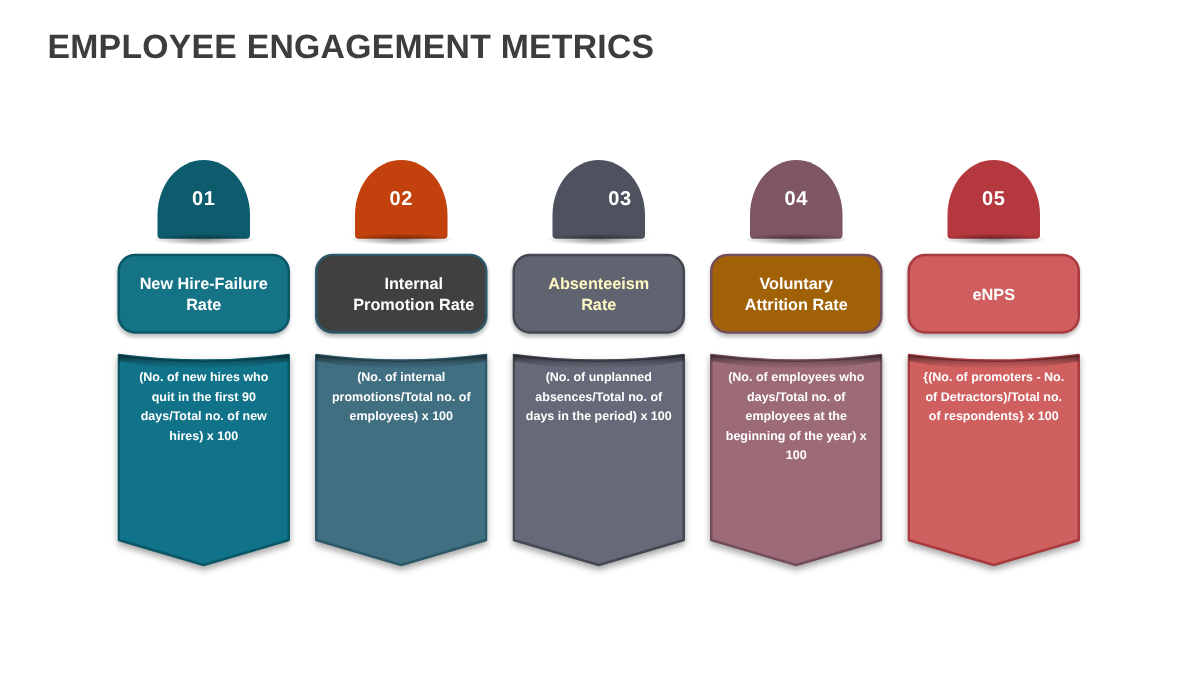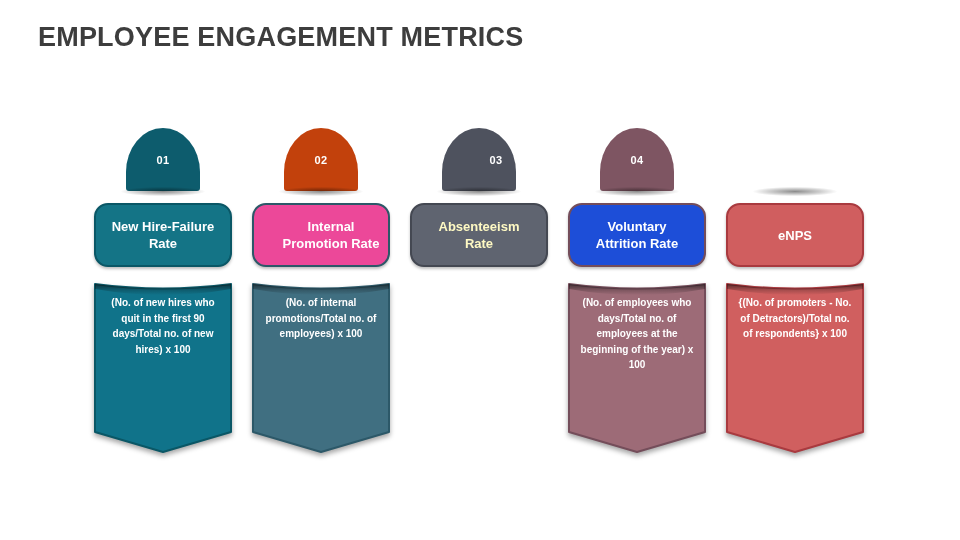--- a/index.html
+++ b/index.html
@@ -11,21 +11,21 @@
     position:absolute;left:38px;top:22px;margin:0;
     font-size:27px;font-weight:700;letter-spacing:0.2px;color:#3d3d3d;
   }
   .columns{position:absolute;left:0;top:0;width:960px;height:540px;}
   .metric-col{position:absolute;top:128px;width:138px;height:330px;}
   .num-badge{
     position:absolute;left:32px;top:0;width:74px;height:63px;
     border-radius:37px 37px 3px 3px / 44px 44px 3px 3px;
     display:flex;align-items:center;justify-content:center;
   }
-  .num-badge span{color:#ffffff;font-size:11px;font-weight:700;letter-spacing:0.5px;}
+  .num-badge span{color:#ffffff;font-size:16px;font-weight:700;letter-spacing:0.5px;}
   .badge-shadow{
     position:absolute;left:10px;top:57px;width:118px;height:13px;
     background:radial-gradient(ellipse 50% 50% at 50% 50%, rgba(0,0,0,0.45) 0%, rgba(0,0,0,0.18) 45%, rgba(0,0,0,0) 72%);
   }
   .title-box{
     position:absolute;left:0;top:75px;width:138px;height:64px;
     border-radius:14px;border:2px solid;box-sizing:border-box;
     display:flex;align-items:center;justify-content:center;text-align:center;
     box-shadow:0 2px 3px rgba(0,0,0,0.25);
   }
@@ -61,60 +61,70 @@
       </svg>
       <div class="banner-text" style="color: rgb(255, 255, 255);">(No. of new hires who quit in the first 90 days/Total no. of new hires) x 100</div>
     </div>
   </div>
 
   <div class="metric-col" style="left: 252px;">
     <div class="num-badge" style="background: #c2410c;">
       <span style="color: rgb(255, 255, 255);">02</span>
     </div>
     <div class="badge-shadow"></div>
-    <div class="title-box" style="background: #ec4899; border-color: rgb(44, 88, 104); padding-left: 20px;">
+    <div class="title-box" style="background: #404040; border-color: rgb(44, 88, 104); padding-left: 20px;">
       <span style="color: rgb(255, 255, 255);">Internal Promotion Rate</span>
     </div>
     <div class="banner-wrap">
       <svg class="banner-svg" width="138" height="178" viewBox="0 0 138 178">
         <path d="M1,5 Q69,14 137,5 L137,153 L69,173 L1,153 Z" stroke-width="2" stroke-linejoin="round" fill="#406f81" stroke="#2c5868"></path>
         <path d="M1,5 Q69,14 137,5 L137,10 Q69,22 1,10 Z" fill="url(#foldGrad)" stroke="none"></path>
       </svg>
       <div class="banner-text" style="color: rgb(255, 255, 255);">(No. of internal promotions/Total no. of employees) x 100</div>
     </div>
   </div>
 
   <div class="metric-col" style="left: 410px;">
     <div class="num-badge" style="background: rgb(78, 82, 94);">
       <span style="color: rgb(255, 255, 255); margin-left: 34px;">03</span>
     </div>
     <div class="badge-shadow"></div>
     <div class="title-box" style="background: rgb(95, 100, 112); border-color: rgb(68, 72, 82);">
       <span style="color: #fef9c3;">Absenteeism Rate</span>
     </div>
+    <div class="banner-wrap">
+      <svg class="banner-svg" width="138" height="178" viewBox="0 0 138 178">
+        <path d="M1,5 Q69,14 137,5 L137,153 L69,173 L1,153 Z" stroke-width="2" stroke-linejoin="round" fill="#666a78" stroke="#444852"></path>
+        <path d="M1,5 Q69,14 137,5 L137,10 Q69,22 1,10 Z" fill="url(#foldGrad)" stroke="none"></path>
+      </svg>
+      <div class="banner-text" style="color: rgb(255, 255, 255);">(No. of unplanned absences/Total no. of days in the period) x 100</div>
+    </div>
   </div>
 
   <div class="metric-col" style="left: 568px;">
     <div class="num-badge" style="background: rgb(126, 85, 98);">
       <span style="color: rgb(255, 255, 255);">04</span>
     </div>
     <div class="badge-shadow"></div>
-    <div class="title-box" style="background: #1d4ed8; border-color: rgb(116, 77, 90);">
+    <div class="title-box" style="background: #a16207; border-color: rgb(116, 77, 90);">
       <span style="color: rgb(255, 255, 255);">Voluntary Attrition Rate</span>
     </div>
     <div class="banner-wrap">
       <svg class="banner-svg" width="138" height="178" viewBox="0 0 138 178">
         <path d="M1,5 Q69,14 137,5 L137,153 L69,173 L1,153 Z" stroke-width="2" stroke-linejoin="round" fill="#9d6b77" stroke="#744d5a"></path>
         <path d="M1,5 Q69,14 137,5 L137,10 Q69,22 1,10 Z" fill="url(#foldGrad)" stroke="none"></path>
       </svg>
       <div class="banner-text" style="color: rgb(255, 255, 255);">(No. of employees who days/Total no. of employees at the beginning of the year) x 100</div>
     </div>
   </div>
 
   <div class="metric-col" style="left: 726px;">
+    <div class="num-badge" style="background: rgb(181, 56, 63);">
+      <span style="color: rgb(255, 255, 255);">05</span>
+    </div>
     <div class="badge-shadow"></div>
     <div class="title-box" style="background: rgb(208, 94, 95); border-color: rgb(169, 58, 63);">
       <span style="color: rgb(255, 255, 255);">eNPS</span>
     </div>
     <div class="banner-wrap">
       <svg class="banner-svg" width="138" height="178" viewBox="0 0 138 178">
         <path d="M1,5 Q69,14 137,5 L137,153 L69,173 L1,153 Z" stroke-width="2" stroke-linejoin="round" fill="#d05f5f" stroke="#a93a3f"></path>
         <path d="M1,5 Q69,14 137,5 L137,10 Q69,22 1,10 Z" fill="url(#foldGrad)" stroke="none"></path>
       </svg>
       <div class="banner-text" style="color: rgb(255, 255, 255);">{(No. of promoters - No. of Detractors)/Total no. of respondents} x 100</div>

